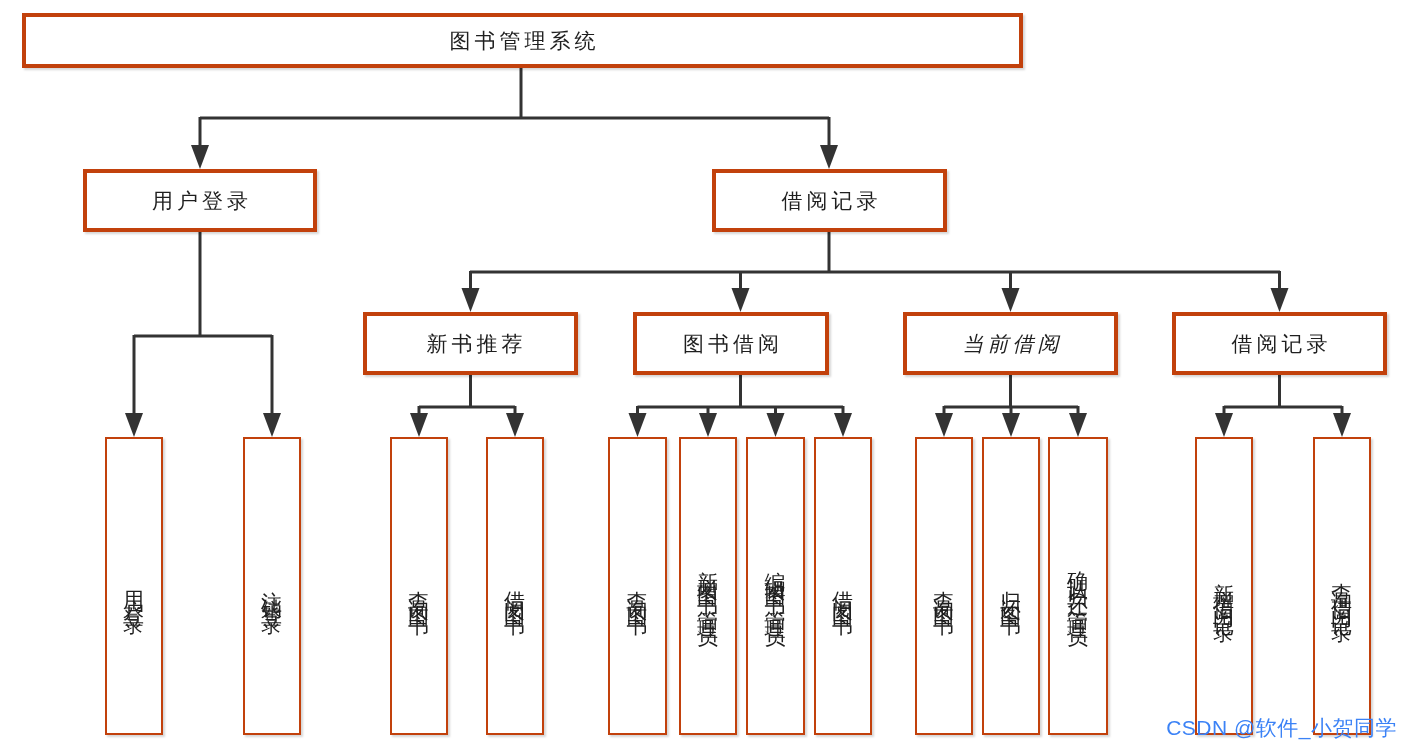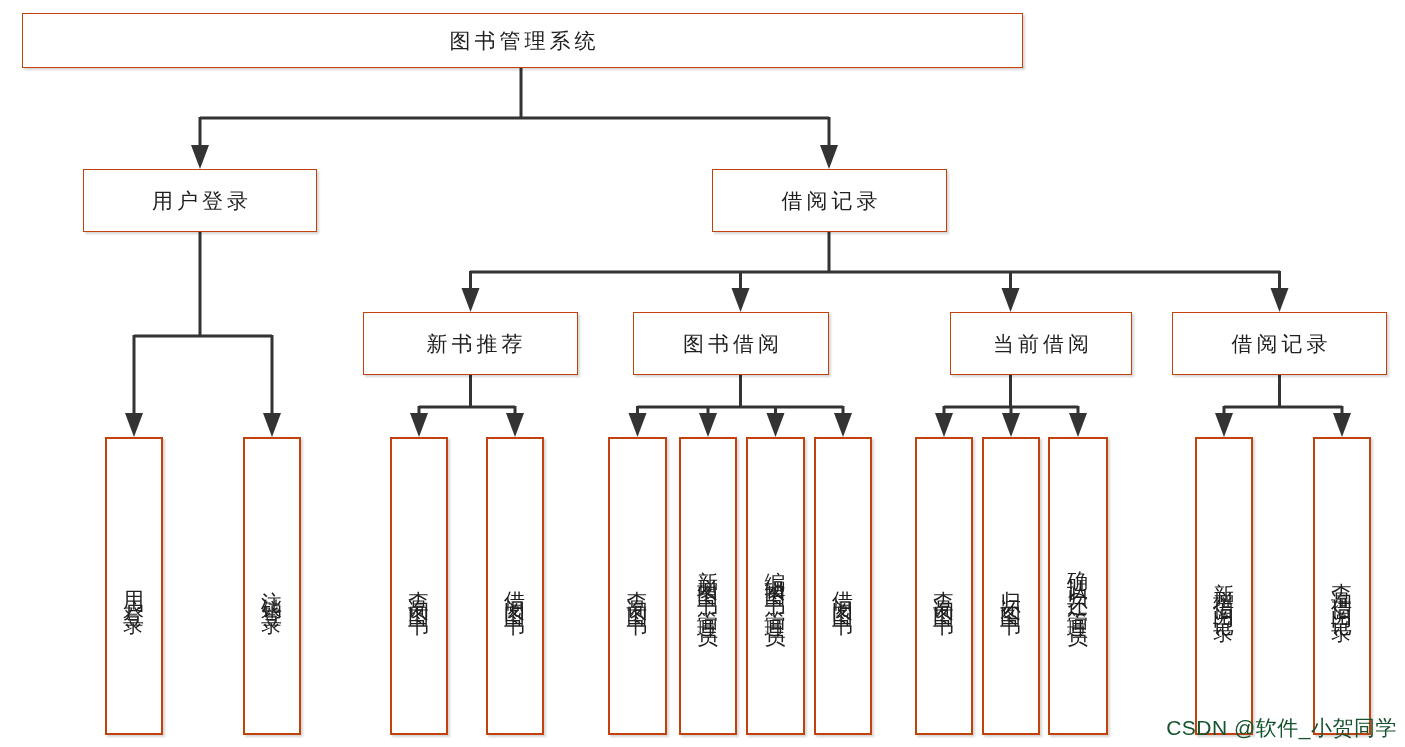--- a/index.html
+++ b/index.html
@@ -26,21 +26,21 @@
     fill: none;
   }
   .connectors polygon {
     fill: #333333;
     stroke: none;
   }
 
   .node {
     position: absolute;
     background: #ffffff;
-    border: 1px solid #c2410c;
+    border: 4px solid #c2410c;
     display: flex;
     align-items: center;
     justify-content: center;
     z-index: 2;
     box-shadow: 2px 2px 2px rgba(0,0,0,0.16);
   }
   .node .lbl {
     font-size: 21px;
     letter-spacing: 4px;
     text-indent: 4px;
@@ -62,21 +62,21 @@
     text-indent: 0;
     white-space: nowrap;
   }
 
   .watermark {
     position: absolute;
     right: 8px;
     top: 714px;
     font-size: 21px;
     letter-spacing: 0.5px;
-    color: #14532d;
+    color: #3b82f6;
     z-index: 5;
     white-space: nowrap;
   }
 </style>
 </head>
 <body>
 
 <div class="stage">
 
   <svg class="connectors" width="1405" height="747" viewBox="0 0 1405 747">
@@ -165,21 +165,21 @@
   <div class="node" style="left:712px; top:169px; width:235px; height:63px;">
     <span class="lbl">借阅记录</span>
   </div>
 
   <div class="node" style="left:363px; top:312px; width:215px; height:63px;padding-left:8px;">
     <span class="lbl">新书推荐</span>
   </div>
   <div class="node" style="left:633px; top:312px; width:196px; height:63px;">
     <span class="lbl">图书借阅</span>
   </div>
-  <div class="node" style="left:950px; top:312px; width:182px; height:63px;">
+  <div class="node" style="left:903px; top:312px; width:215px; height:63px;font-style:italic;">
     <span class="lbl">当前借阅</span>
   </div>
   <div class="node" style="left:1172px; top:312px; width:215px; height:63px;">
     <span class="lbl">借阅记录</span>
   </div>
 
   <div class="node leaf" style="left:105px; top:437px; width:58px; height:298px;">
     <span class="lbl">用户登录</span>
   </div>
   <div class="node leaf" style="left:243px; top:437px; width:58px; height:298px;">

